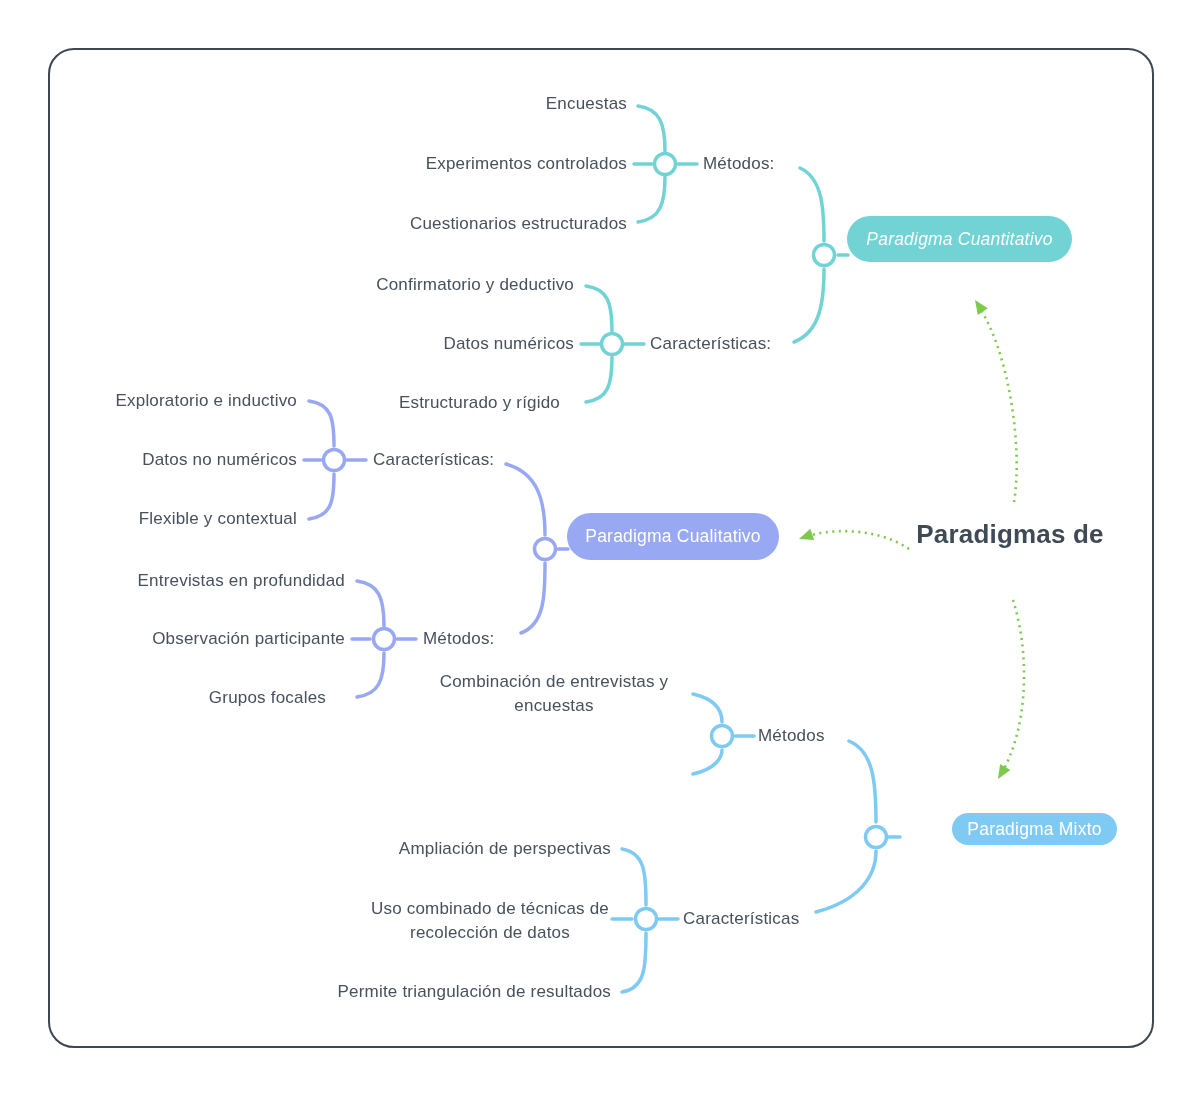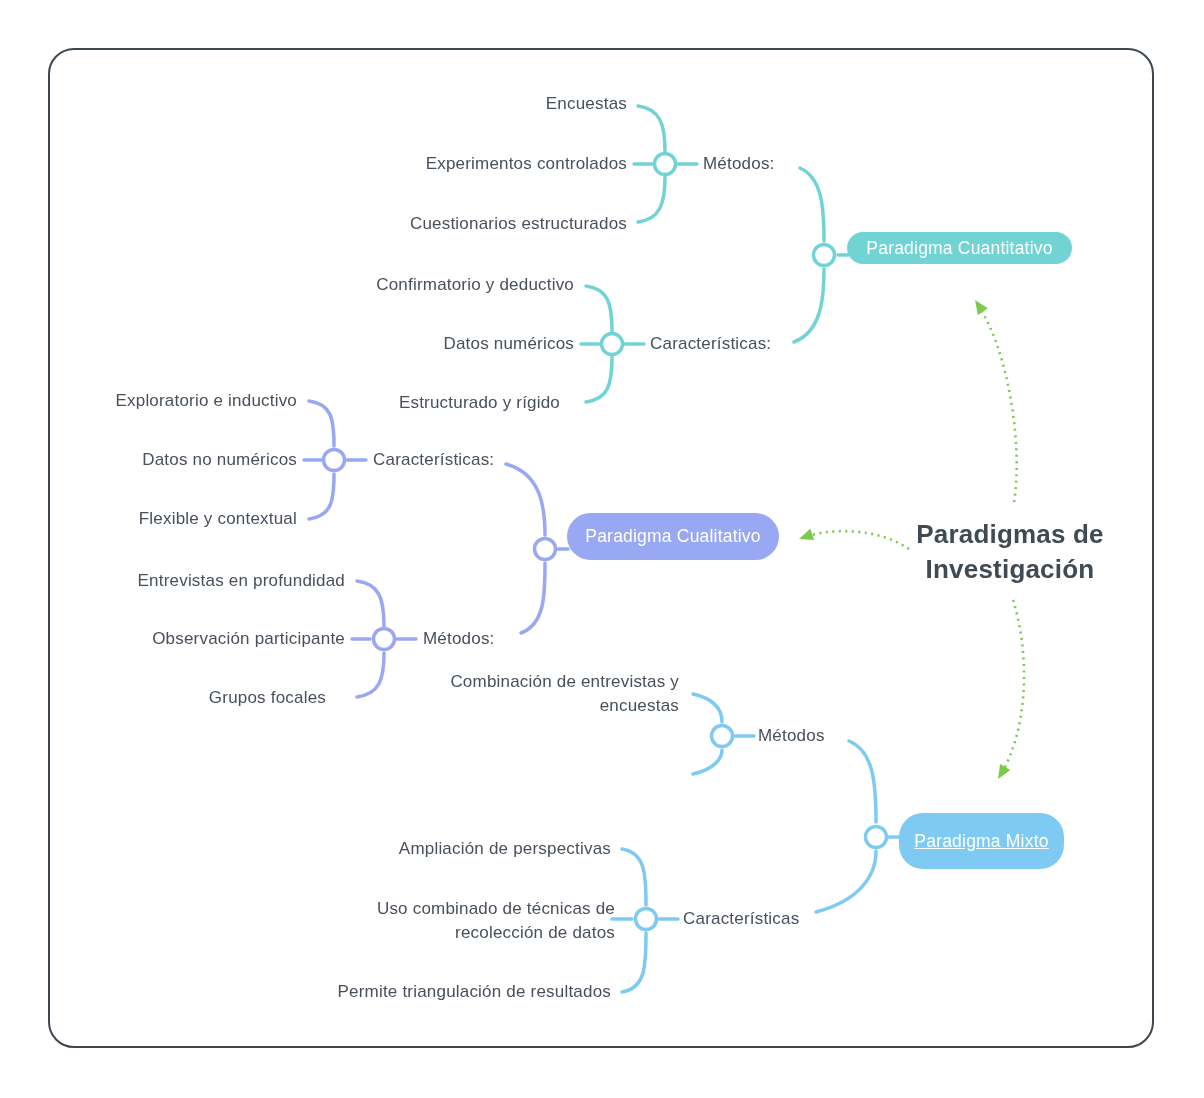--- a/index.html
+++ b/index.html
@@ -21,21 +21,21 @@
   .frame{
     position:absolute;left:48px;top:48px;width:1106px;height:1000px;
     border:2px solid var(--frame);border-radius:26px;background:#fff;
   }
   svg.wires{position:absolute;left:0;top:0;width:1204px;height:1098px;pointer-events:none;}
   .leaf,.blabel{
     position:absolute;font-size:17px;line-height:24px;color:var(--txt);
     letter-spacing:.2px;
   }
   .leaf-r{text-align:left;white-space:nowrap;}
-  .leaf-ml{text-align:right;}
+  .leaf-ml{text-align:center;}
   .blabel{white-space:nowrap;}
   .pill{
     position:absolute;display:flex;align-items:center;justify-content:center;
     color:#ffffff;font-size:17.5px;letter-spacing:.2px;border-radius:24px;
   }
   .pill.q{background:var(--teal);}
   .pill.c{background:var(--peri);}
   .pill.m{background:var(--sky);}
   .root-title{
     position:absolute;left:890px;top:517px;width:240px;text-align:center;
@@ -108,26 +108,25 @@
     </g>
     <g fill="#7dc94e">
       <polygon points="0,0 -14,-6 -14,6" transform="translate(975,300) rotate(-124)"></polygon>
       <polygon points="0,0 -14,-6 -14,6" transform="translate(799,539) rotate(161)"></polygon>
       <polygon points="0,0 -14,-6 -14,6" transform="translate(998,779) rotate(121)"></polygon>
     </g>
   </svg>
 
   <div class="root-title">
     <div>Paradigmas de</div>
-    <div>Investigación</div>
   </div>
 
-  <div class="pill q" style="left:847px;top:232px;width:225px;height:32px;">Paradigma Cuantitativo</div>
+  <div class="pill q" style="left:847px;top:216px;width:225px;height:46px;font-style:italic;">Paradigma Cuantitativo</div>
   <div class="pill c" style="left:567px;top:513px;width:212px;height:47px;">Paradigma Cualitativo</div>
-  <div class="pill m" style="left:899px;top:813px;width:165px;height:56px;text-decoration:underline;">Paradigma Mixto</div>
+  <div class="pill m" style="left:952px;top:813px;width:165px;height:32px;">Paradigma Mixto</div>
 
   <div class="blabel" style="left:703px;top:152px;">Métodos:</div>
   <div class="leaf leaf-r" style="right:577px;top:92px;">Encuestas</div>
   <div class="leaf leaf-r" style="right:577px;top:152px;">Experimentos controlados</div>
   <div class="leaf leaf-r" style="right:577px;top:212px;">Cuestionarios estructurados</div>
 
   <div class="blabel" style="left:650px;top:332px;">Características:</div>
   <div class="leaf leaf-r" style="right:630px;top:273px;">Confirmatorio y deductivo</div>
   <div class="leaf leaf-r" style="right:630px;top:332px;">Datos numéricos</div>
   <div class="leaf leaf-r" style="right:644px;top:391px;">Estructurado y rígido</div>

